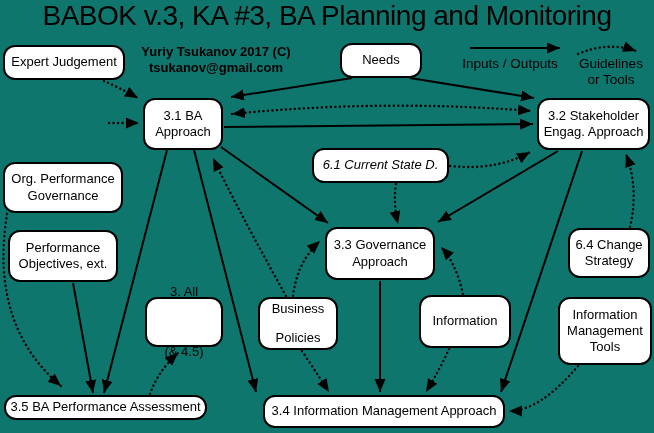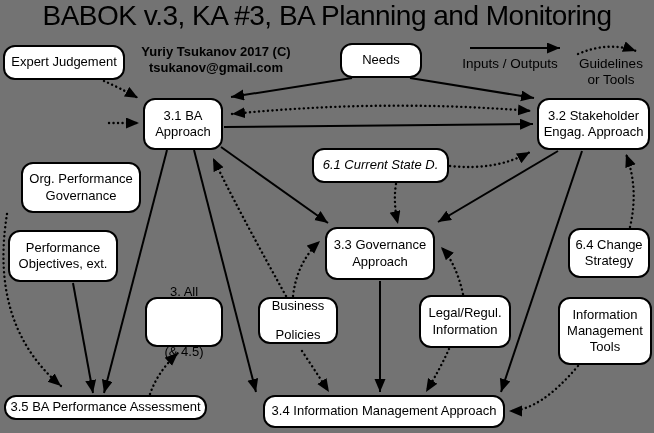--- a/index.html
+++ b/index.html
@@ -1,17 +1,17 @@
 <!DOCTYPE html>
 <html><head>
 <meta charset="utf-8">
 <style>
   html,body{margin:0;padding:0;background:#ffffff;}
   .canvas{
-    position:relative;width:654px;height:433px;background:#737373;
+    position:relative;width:654px;height:433px;background:#0f766e;
     font-family:"Liberation Sans","DejaVu Sans",sans-serif;color:#000;
     overflow:hidden;
   }
   .title{
     position:absolute;left:0;top:0;width:654px;text-align:center;
     font-size:28px;letter-spacing:-0.5px;white-space:nowrap;
   }
   .credit{
     position:absolute;left:118px;top:44px;width:196px;text-align:center;
     font-weight:bold;font-size:13px;line-height:1.2;
@@ -52,21 +52,21 @@
 
   <div class="legend-label legend-dotted-label">
     <div>Guidelines</div>
     <div>or Tools</div>
   </div>
 
   <div class="nodes" id="nodes">
       <div class="node" style="left: 3px; top: 45px; width: 122px; height: 35px;">
         <span>Expert Judgement</span>
       </div>
-      <div class="node" style="left: 3px; top: 162px; width: 120px; height: 51px; margin-left: 18px;">
+      <div class="node" style="left: 3px; top: 162px; width: 120px; height: 51px;">
         <span>Org. Performance</span>
         <span>Governance</span>
       </div>
       <div class="node" style="left: 8px; top: 230px; width: 110px; height: 52px;">
         <span>Performance</span>
         <span>Objectives, ext.</span>
       </div>
       <div class="node" style="left: 340px; top: 43px; width: 82px; height: 35px;">
         <span>Needs</span>
       </div>
@@ -86,26 +86,25 @@
         <span>Approach</span>
       </div>
       <div class="node" style="left: 568px; top: 228px; width: 82px; height: 50px;">
         <span>6.4 Change</span>
         <span>Strategy</span>
       </div>
       <div class="node" style="left: 145px; top: 297px; width: 78px; height: 50px; gap: 44px;">
         <span>3. All</span>
         <span>(&amp; 4.5)</span>
       </div>
-      <div class="node" style="left: 258px; top: 297px; width: 80px; height: 47px; gap: 12px;">
+      <div class="node" style="left: 258px; top: 297px; width: 80px; height: 53px; gap: 12px;">
         <span>Business</span>
         <span>Policies</span>
       </div>
       <div class="node" style="left: 419px; top: 295px; width: 92px; height: 53px;">
-        <span>Legal/Regul.</span>
         <span>Information</span>
       </div>
       <div class="node" style="left: 558px; top: 297px; width: 94px; height: 68px;">
         <span>Information</span>
         <span>Management</span>
         <span>Tools</span>
       </div>
       <div class="node" style="left: 4px; top: 395px; width: 203px; height: 25px;">
         <span>3.5 BA Performance Assessment</span>
       </div>

